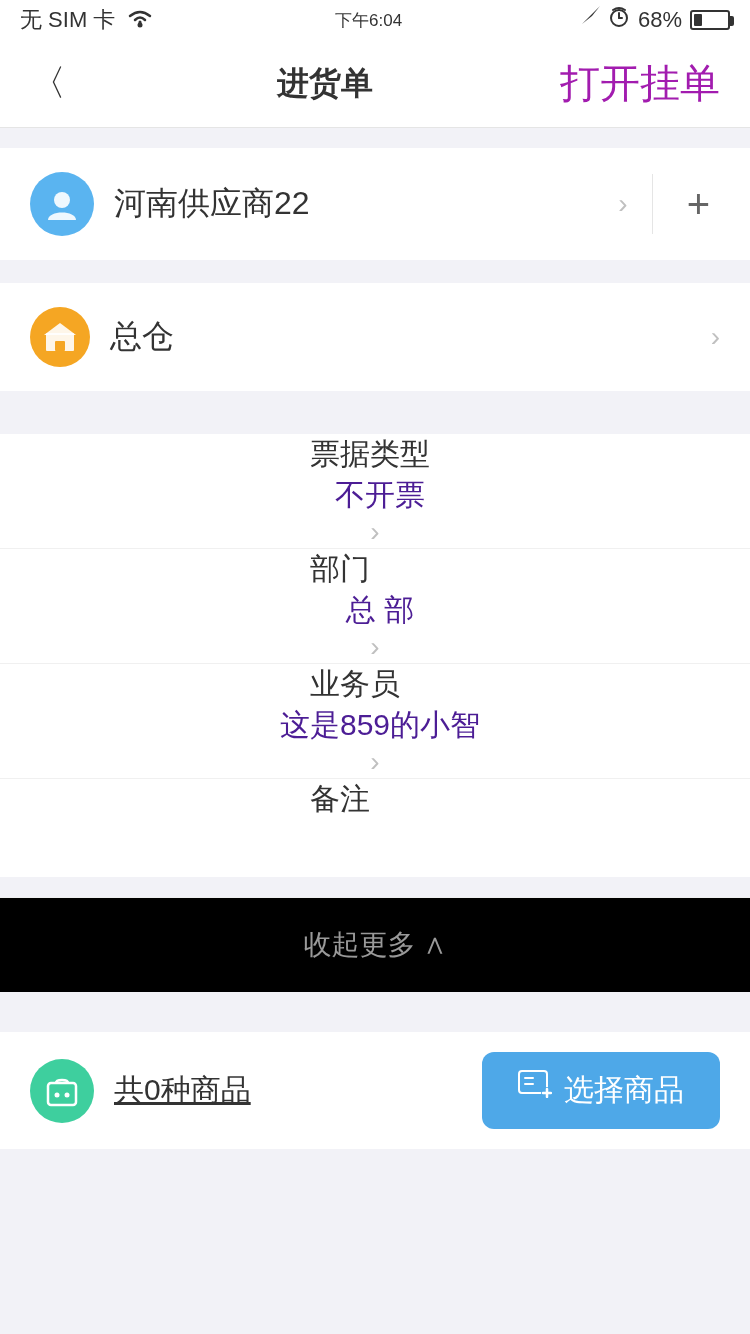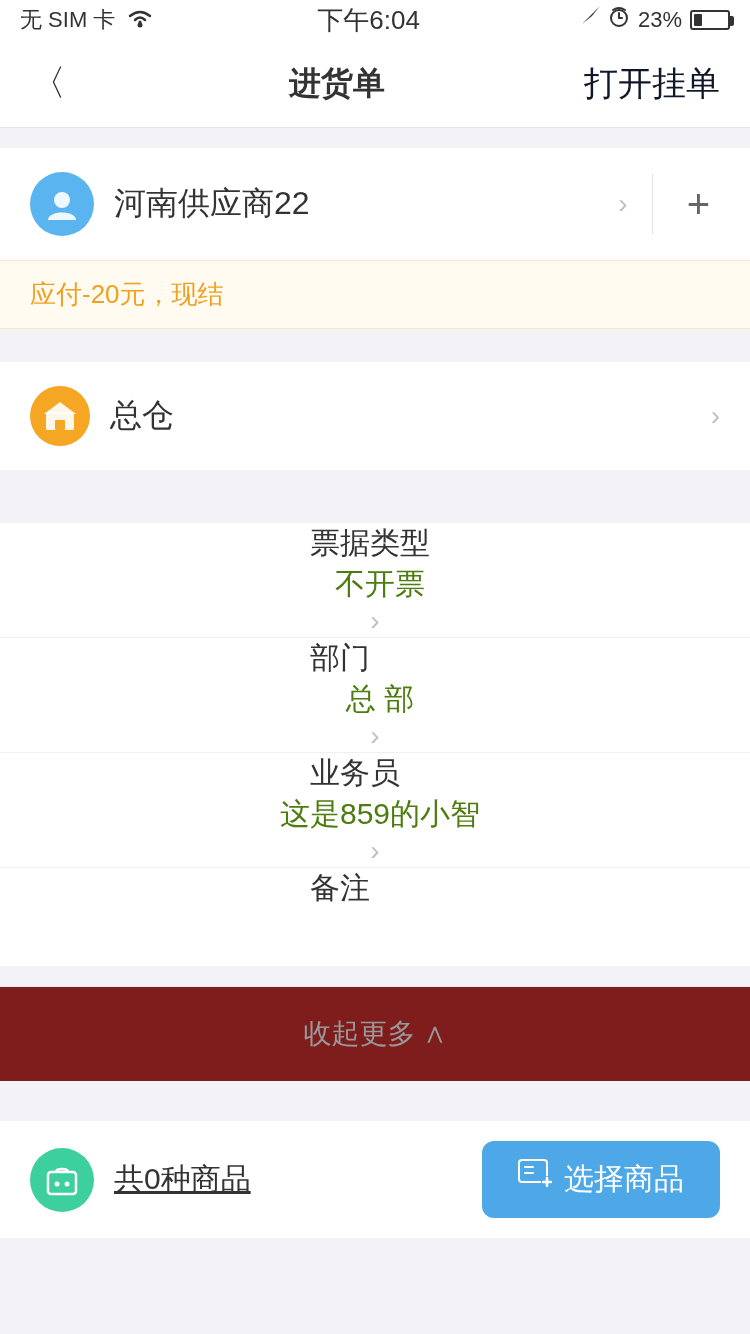--- a/index.html
+++ b/index.html
@@ -20,21 +20,21 @@
       height: 40px;
       background: #fff;
       display: flex;
       align-items: center;
       justify-content: space-between;
       padding: 0 20px;
       font-size: 22px;
       color: #333;
     }
     .status-left { display: flex; align-items: center; gap: 10px; }
-    .status-center { font-size: 26px; font-weight: 500; }
+    .status-center { font-size: 17px; font-weight: 500; }
     .status-right { display: flex; align-items: center; gap: 8px; }
 
     
     .nav-bar {
       width: 750px;
       height: 88px;
       background: #fff;
       display: flex;
       align-items: center;
       justify-content: space-between;
@@ -46,35 +46,35 @@
       color: #333;
       cursor: pointer;
       width: 60px;
     }
     .nav-title {
       font-size: 32px;
       font-weight: 600;
       color: #333;
     }
     .nav-action {
-      font-size: 34px;
-      color: #0f172a;
+      font-size: 40px;
+      color: #a21caf;
       cursor: pointer;
     }
 
     
     .section-gap {
       height: 20px;
       background: #f2f2f7;
     }
 
     
     .card {
       background: #fff;
-      margin-bottom: 13px;
+      margin-bottom: 3px;
     }
 
     
     .supplier-row {
       background: #fff;
       display: flex;
       align-items: center;
       padding: 24px 30px;
       border-bottom: none;
     }
@@ -165,34 +165,34 @@
       border-bottom: none;
     }
     .form-label {
       font-size: 30px;
       color: #333;
       width: 130px;
       flex-shrink: 0;
     }
     .form-value {
       font-size: 30px;
-      color: #4d7c0f;
+      color: #4c1d95;
       flex: 1;
       padding-left: 10px;
     }
     .form-placeholder {
       font-size: 30px;
       color: #c0c0c0;
       flex: 1;
       padding-left: 10px;
     }
 
     
     .collapse-row {
-      background: #7f1d1d;
+      background: #000000;
       display: flex;
       align-items: center;
       justify-content: center;
       padding: 28px 30px;
       border-top: 1px solid #f0f0f0;
       margin-top: 20px;
     }
     .collapse-text {
       font-size: 28px;
       color: #999;
@@ -294,21 +294,21 @@
       </svg>
     </span>
     <span>
       <svg width="22" height="22" viewBox="0 0 22 22">
         <circle cx="11" cy="12" r="8" stroke="#333" stroke-width="2" fill="none"></circle>
         <line x1="11" y1="12" x2="11" y2="7" stroke="#333" stroke-width="2" stroke-linecap="round"></line>
         <line x1="11" y1="12" x2="14" y2="12" stroke="#333" stroke-width="2" stroke-linecap="round"></line>
         <path d="M5 4 Q11 0 17 4" stroke="#333" stroke-width="2" fill="none" stroke-linecap="round"></path>
       </svg>
     </span>
-    <span>23%</span>
+    <span>68%</span>
     <span class="battery-icon">
       <span class="battery-fill"></span>
     </span>
   </div>
 </div>
 
 <div class="nav-bar">
   <span class="nav-back">〈</span>
   <span class="nav-title">进货单</span>
   <span class="nav-action">打开挂单</span>
@@ -322,21 +322,20 @@
       <svg viewBox="0 0 40 40" fill="none">
         <circle cx="20" cy="16" r="8" fill="#fff" opacity="0.9"></circle>
         <path d="M6 36 C6 26 34 26 34 36" fill="#fff" opacity="0.9"></path>
       </svg>
     </div>
     <span class="supplier-name">河南供应商22</span>
     <span class="chevron-right">›</span>
     <div class="divider-vertical"></div>
     <span class="add-btn">+</span>
   </div>
-  <div class="notice-bar">应付-20元，现结</div>
 </div>
 
 <div class="section-gap"></div>
 
 <div class="card">
   <div class="warehouse-row">
     <div class="warehouse-icon">
       <svg viewBox="0 0 36 36" fill="none">
         <rect x="4" y="14" width="28" height="18" rx="1" fill="#fff" opacity="0.9"></rect>
         <polygon points="2,16 18,4 34,16" fill="#fff" opacity="0.9"></polygon>

